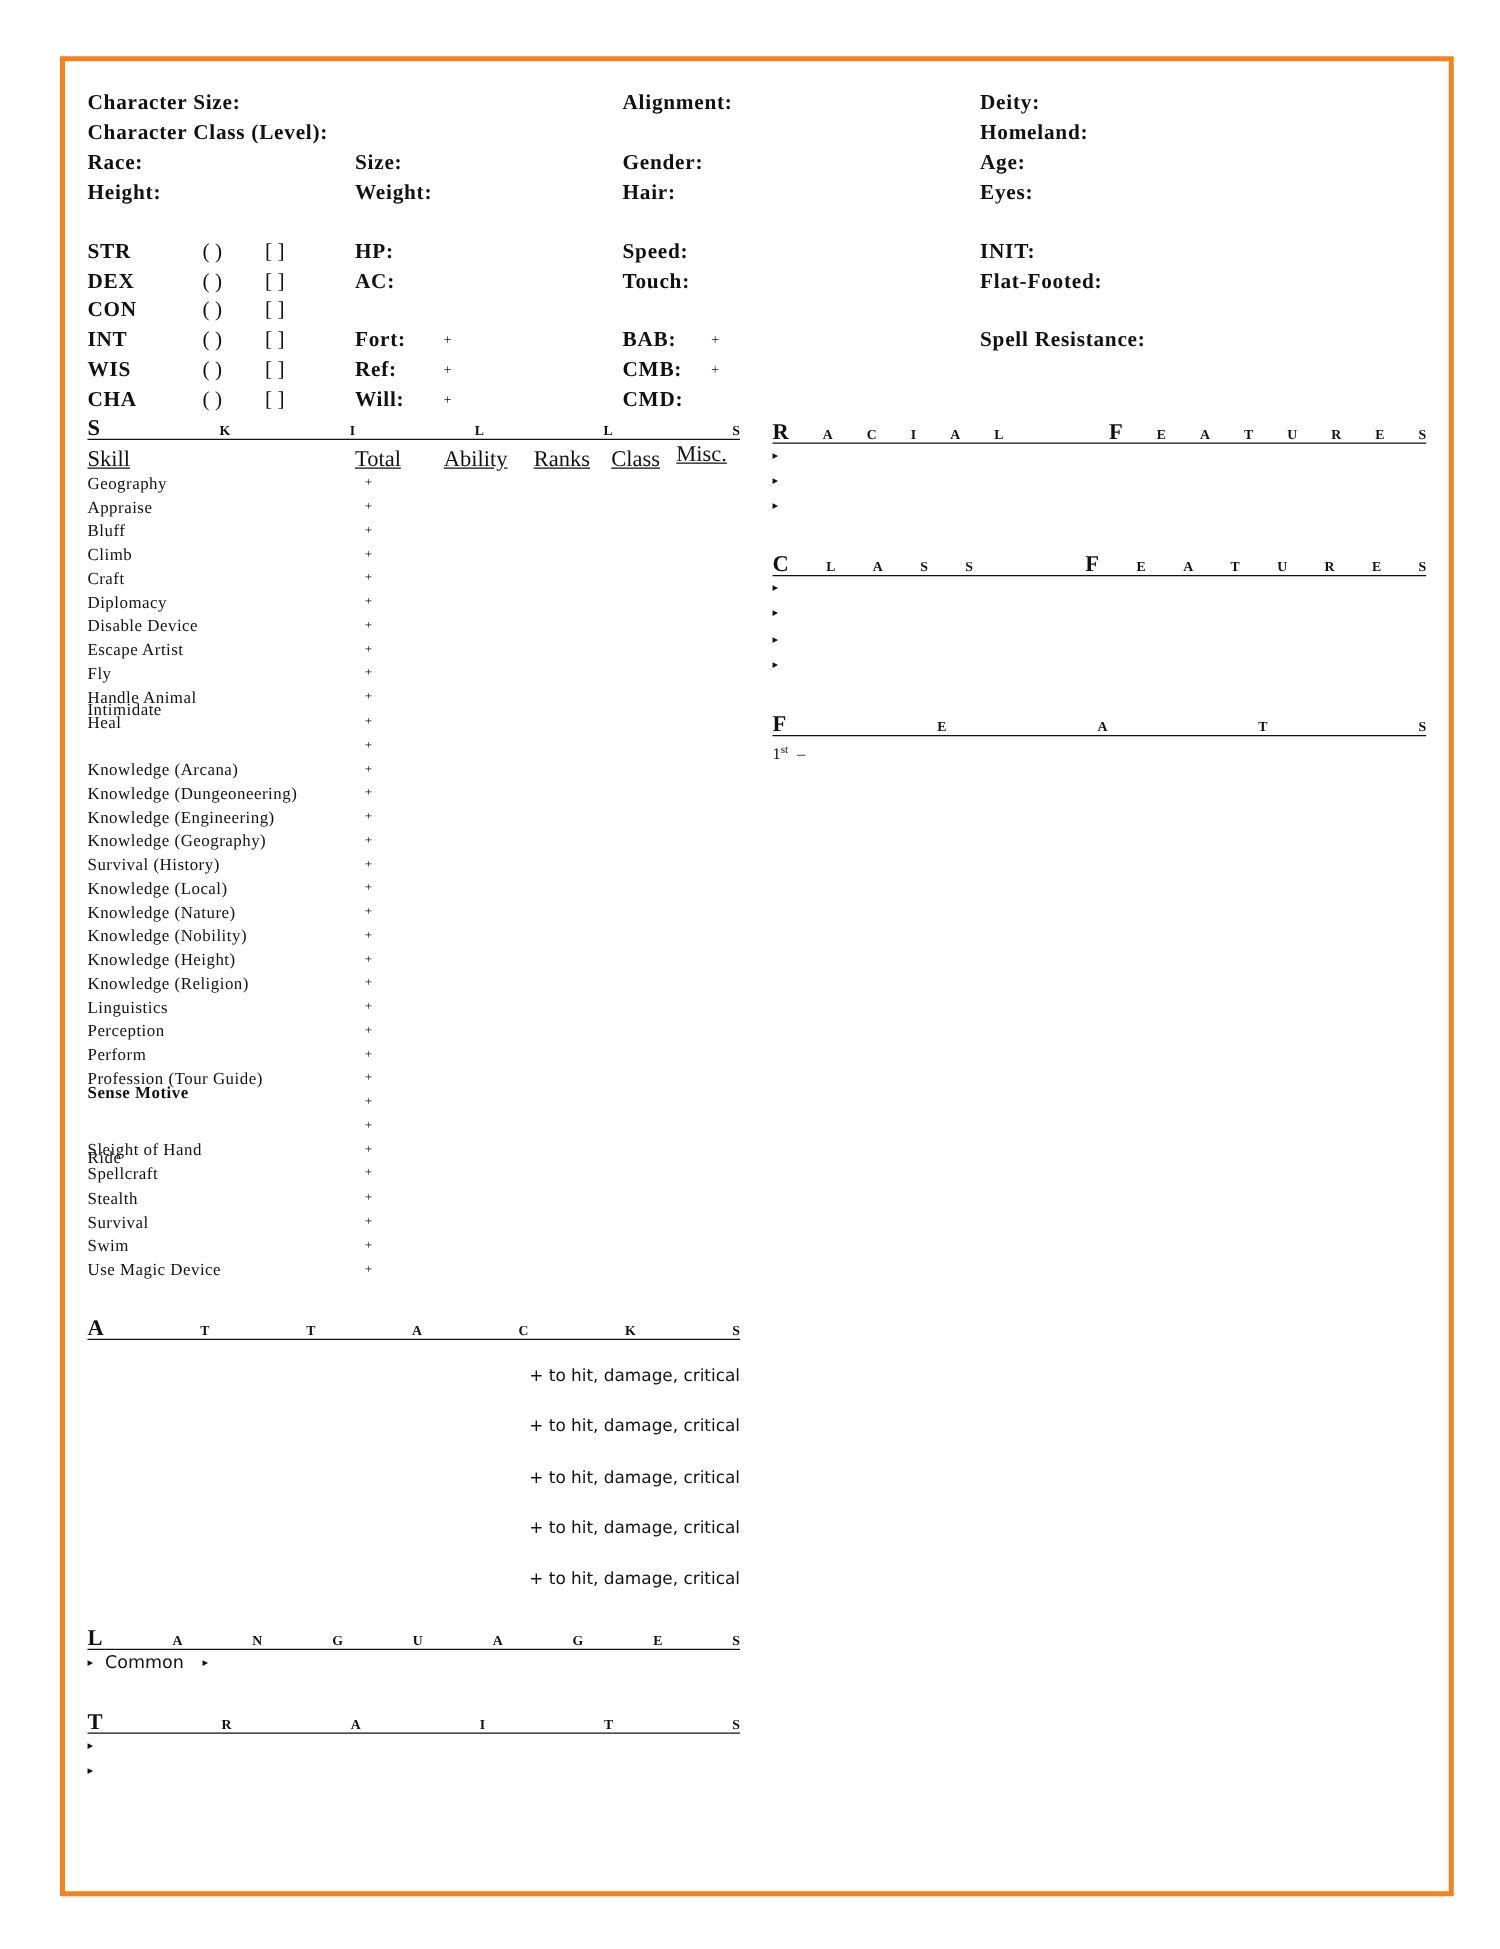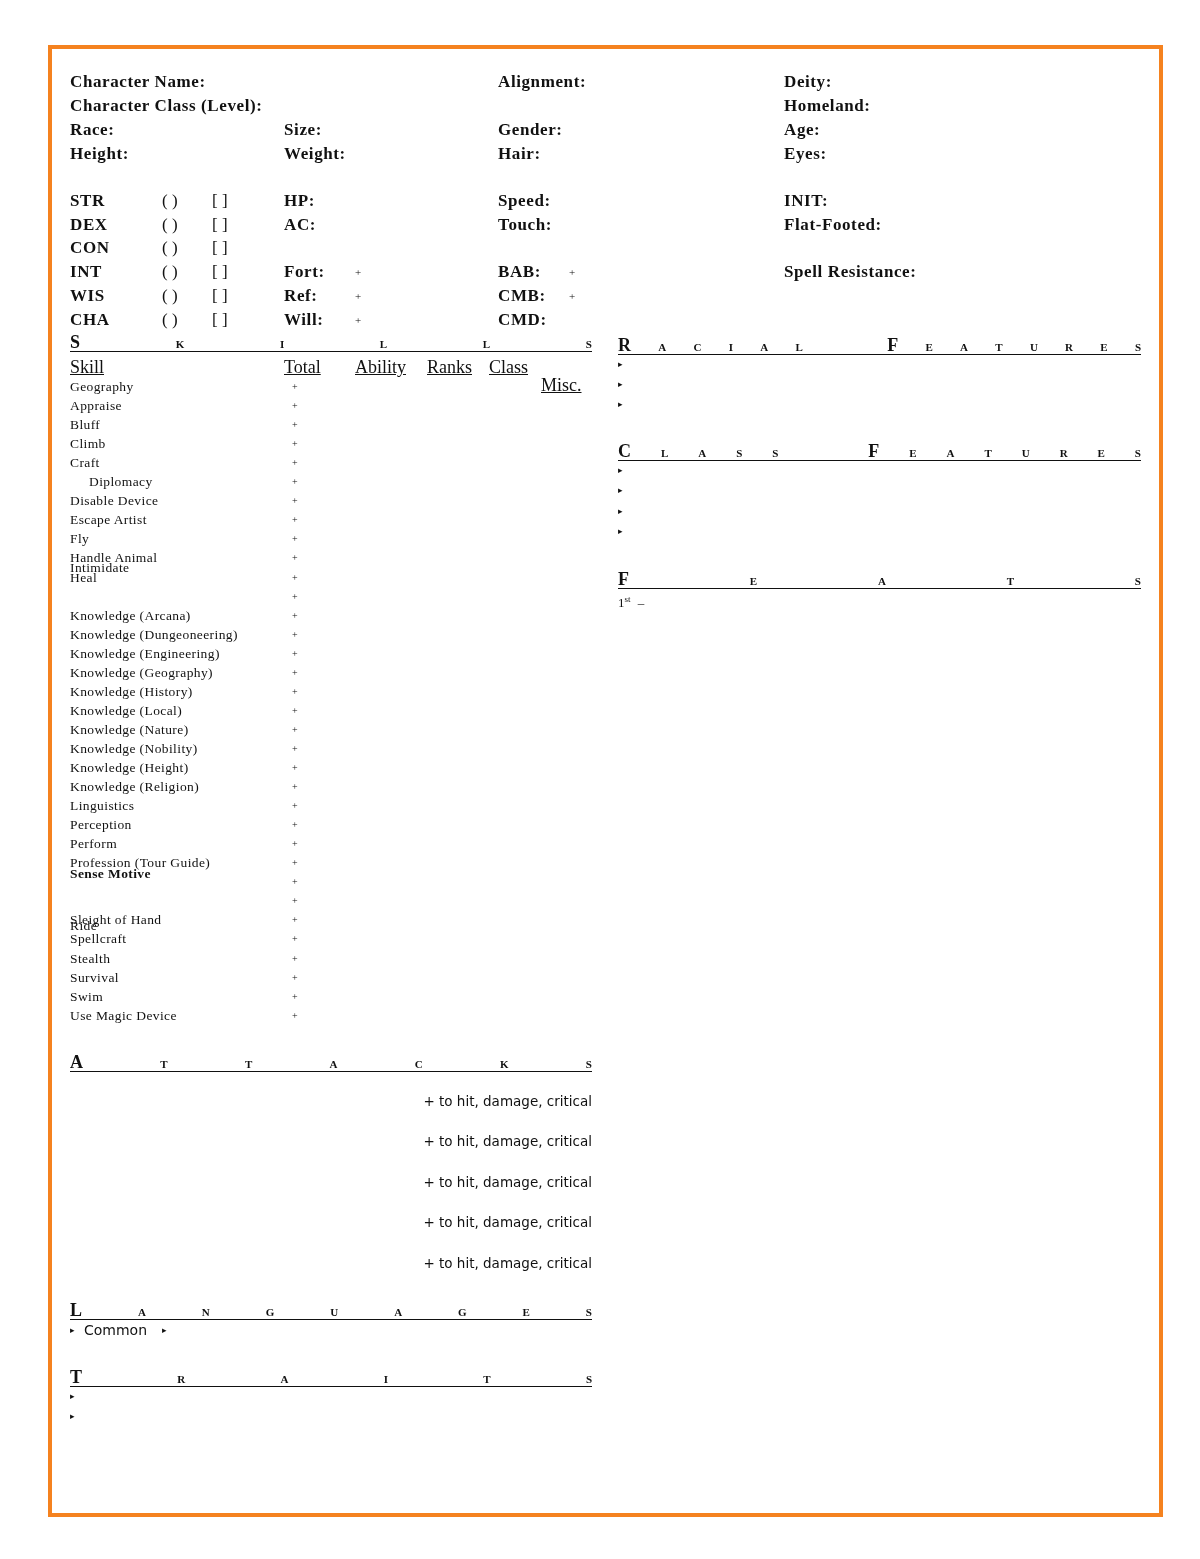--- a/index.html
+++ b/index.html
@@ -31,21 +31,21 @@
   .bullet { position: absolute; font-size: 9px; line-height: 14px; }
   .atk { position: absolute; right: 608px; font-family: "DejaVu Sans", sans-serif; font-size: 13.5px; line-height: 18px; }
   .lang { position: absolute; font-family: "DejaVu Sans", sans-serif; font-size: 14px; line-height: 18px; }
   sup { font-size: 9px; }
 </style>
 </head>
 <body>
 
 <div class="frame" style="border-color: rgb(245, 130, 31);"></div>
 
-<span class="abs lbl" style="left:70px;top:72px">Character Name:</span>
+<span class="abs lbl" style="left:70px;top:72px">Character Size:</span>
 <span class="abs lbl" style="left:498px;top:72px">Alignment:</span>
 <span class="abs lbl" style="left:784px;top:72px">Deity:</span>
 
 <span class="abs lbl" style="left:70px;top:96px">Character Class (Level):</span>
 <span class="abs lbl" style="left:784px;top:96px">Homeland:</span>
 
 <span class="abs lbl" style="left:70px;top:120px">Race:</span>
 <span class="abs lbl" style="left:284px;top:120px">Size:</span>
 <span class="abs lbl" style="left:498px;top:120px">Gender:</span>
 <span class="abs lbl" style="left:784px;top:120px">Age:</span>
@@ -110,34 +110,34 @@
   <span class="smc">L</span>
   <span class="smc">L</span>
   <span class="smc">S</span>
 </div>
 
 <span class="col-head" style="left:70px;top:357px">Skill</span>
 <span class="col-head" style="left:284px;top:357px">Total</span>
 <span class="col-head" style="left:355px;top:357px">Ability</span>
 <span class="col-head" style="left:427px;top:357px">Ranks</span>
 <span class="col-head" style="left:489px;top:357px">Class</span>
-<span class="col-head" style="left:541px;top:375px">Misc.</span>
+<span class="col-head" style="left:541px;top:353px">Misc.</span>
 
 <div id="skill-list">
     <span class="skill-row" style="top: 377px;">Geography</span>
     <span class="skill-plus" style="top: 377px;">+</span>
     <span class="skill-row" style="top: 396px;">Appraise</span>
     <span class="skill-plus" style="top: 396px;">+</span>
     <span class="skill-row" style="top: 415px;">Bluff</span>
     <span class="skill-plus" style="top: 415px;">+</span>
     <span class="skill-row" style="top: 434px;">Climb</span>
     <span class="skill-plus" style="top: 434px;">+</span>
     <span class="skill-row" style="top: 453px;">Craft</span>
     <span class="skill-plus" style="top: 453px;">+</span>
-    <span class="skill-row" style="top: 472px; margin-left: 19px;">Diplomacy</span>
+    <span class="skill-row" style="top: 472px;">Diplomacy</span>
     <span class="skill-plus" style="top: 472px;">+</span>
     <span class="skill-row" style="top: 491px;">Disable Device</span>
     <span class="skill-plus" style="top: 491px;">+</span>
     <span class="skill-row" style="top: 510px;">Escape Artist</span>
     <span class="skill-plus" style="top: 510px;">+</span>
     <span class="skill-row" style="top: 529px;">Fly</span>
     <span class="skill-plus" style="top: 529px;">+</span>
     <span class="skill-row" style="top: 548px;">Handle Animal</span>
     <span class="skill-plus" style="top: 548px;">+</span>
     <span class="skill-row" style="top: 568px;">Heal</span>
@@ -145,21 +145,21 @@
     <span class="skill-row" style="top: 558px;">Intimidate</span>
     <span class="skill-plus" style="top: 587px;">+</span>
     <span class="skill-row" style="top: 606px;">Knowledge (Arcana)</span>
     <span class="skill-plus" style="top: 606px;">+</span>
     <span class="skill-row" style="top: 625px;">Knowledge (Dungeoneering)</span>
     <span class="skill-plus" style="top: 625px;">+</span>
     <span class="skill-row" style="top: 644px;">Knowledge (Engineering)</span>
     <span class="skill-plus" style="top: 644px;">+</span>
     <span class="skill-row" style="top: 663px;">Knowledge (Geography)</span>
     <span class="skill-plus" style="top: 663px;">+</span>
-    <span class="skill-row" style="top: 682px;">Knowledge (History)</span>
+    <span class="skill-row" style="top: 682px;">Survival (History)</span>
     <span class="skill-plus" style="top: 682px;">+</span>
     <span class="skill-row" style="top: 701px;">Knowledge (Local)</span>
     <span class="skill-plus" style="top: 701px;">+</span>
     <span class="skill-row" style="top: 720px;">Knowledge (Nature)</span>
     <span class="skill-plus" style="top: 720px;">+</span>
     <span class="skill-row" style="top: 739px;">Knowledge (Nobility)</span>
     <span class="skill-plus" style="top: 739px;">+</span>
     <span class="skill-row" style="top: 758px;">Knowledge (Height)</span>
     <span class="skill-plus" style="top: 758px;">+</span>
     <span class="skill-row" style="top: 777px;">Knowledge (Religion)</span>

